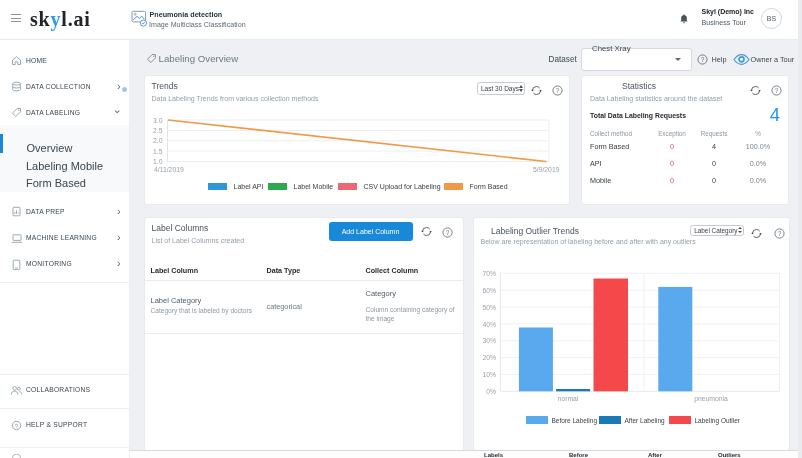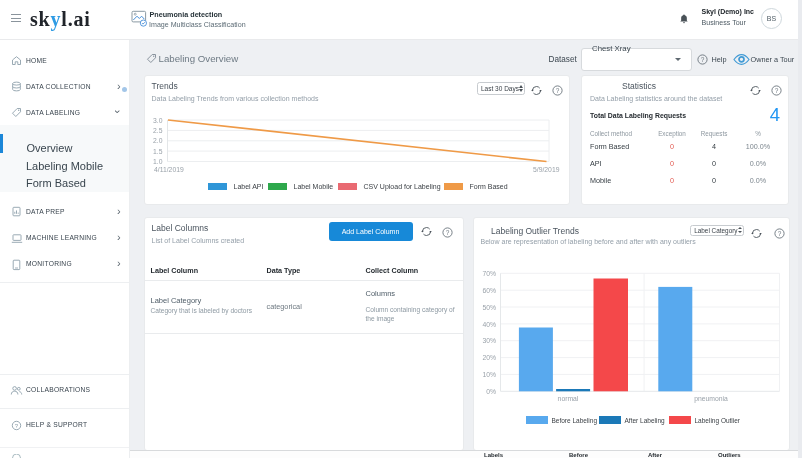--- a/index.html
+++ b/index.html
@@ -267,21 +267,21 @@
       <circle cx="5.5" cy="5.5" r="4.6" fill="none" stroke="#6a747c" stroke-width="0.9"></circle>
       <text x="5.5" y="7.9" text-anchor="middle" font-size="6.5" fill="#6a747c" font-family="Liberation Sans">?</text>
     </svg>
   <div class="abs thd" style="left:150.5px;top:266px;">Label Column</div>
   <div class="abs thd" style="left:266.5px;top:266px;">Data Type</div>
   <div class="abs thd" style="left:365.5px;top:266px;">Collect Column</div>
   <div class="abs" style="left:145px;top:279.5px;width:318px;height:1px;background:#e9ebed;"></div>
   <div class="abs" style="left:150.5px;top:296px;font-size:7.5px;color:#4f5d68;">Label Category</div>
   <div class="abs" style="left:150.5px;top:307px;font-size:6.6px;color:#8d99a2;">Category that is labeled by doctors</div>
   <div class="abs" style="left:266.5px;top:301.5px;font-size:7.3px;color:#6d7880;">categorical</div>
-  <div class="abs" style="left:365.5px;top:288.5px;font-size:7.5px;color:#4f5d68;">Columns</div>
+  <div class="abs" style="left:365.5px;top:288.5px;font-size:7.5px;color:#4f5d68;">Category</div>
   <div class="abs" style="left:365.5px;top:304.5px;width:95px;font-size:6.6px;color:#8d99a2;line-height:9px;">Column containing category of the image</div>
   <div class="abs" style="left:145px;top:332.5px;width:318px;height:1px;background:#e9ebed;"></div>
 
   
   <div class="card" style="left:472.5px;top:217px;width:317.5px;height:234px;"></div>
   <div class="abs ctitle" style="left:491px;top:226px;">Labeling Outlier Trends</div>
   <div class="abs csub" style="left:480.5px;top:238px;">Below are representation of labeling before and after with any outliers</div>
   <div class="abs" style="left:690px;top:224.5px;width:54px;height:11px;border:1px solid #c7cbcf;border-radius:2.5px;background:#fff;"></div>
   <div class="abs" style="left:694.2px;top:226.6px;font-size:6.4px;color:#3c434a;">Label Category</div>
   <div class="abs" style="left:738px;top:226.6px;width:0;height:0;border-left:2.4px solid transparent;border-right:2.4px solid transparent;border-bottom:2.8px solid #4a5157;"></div>

